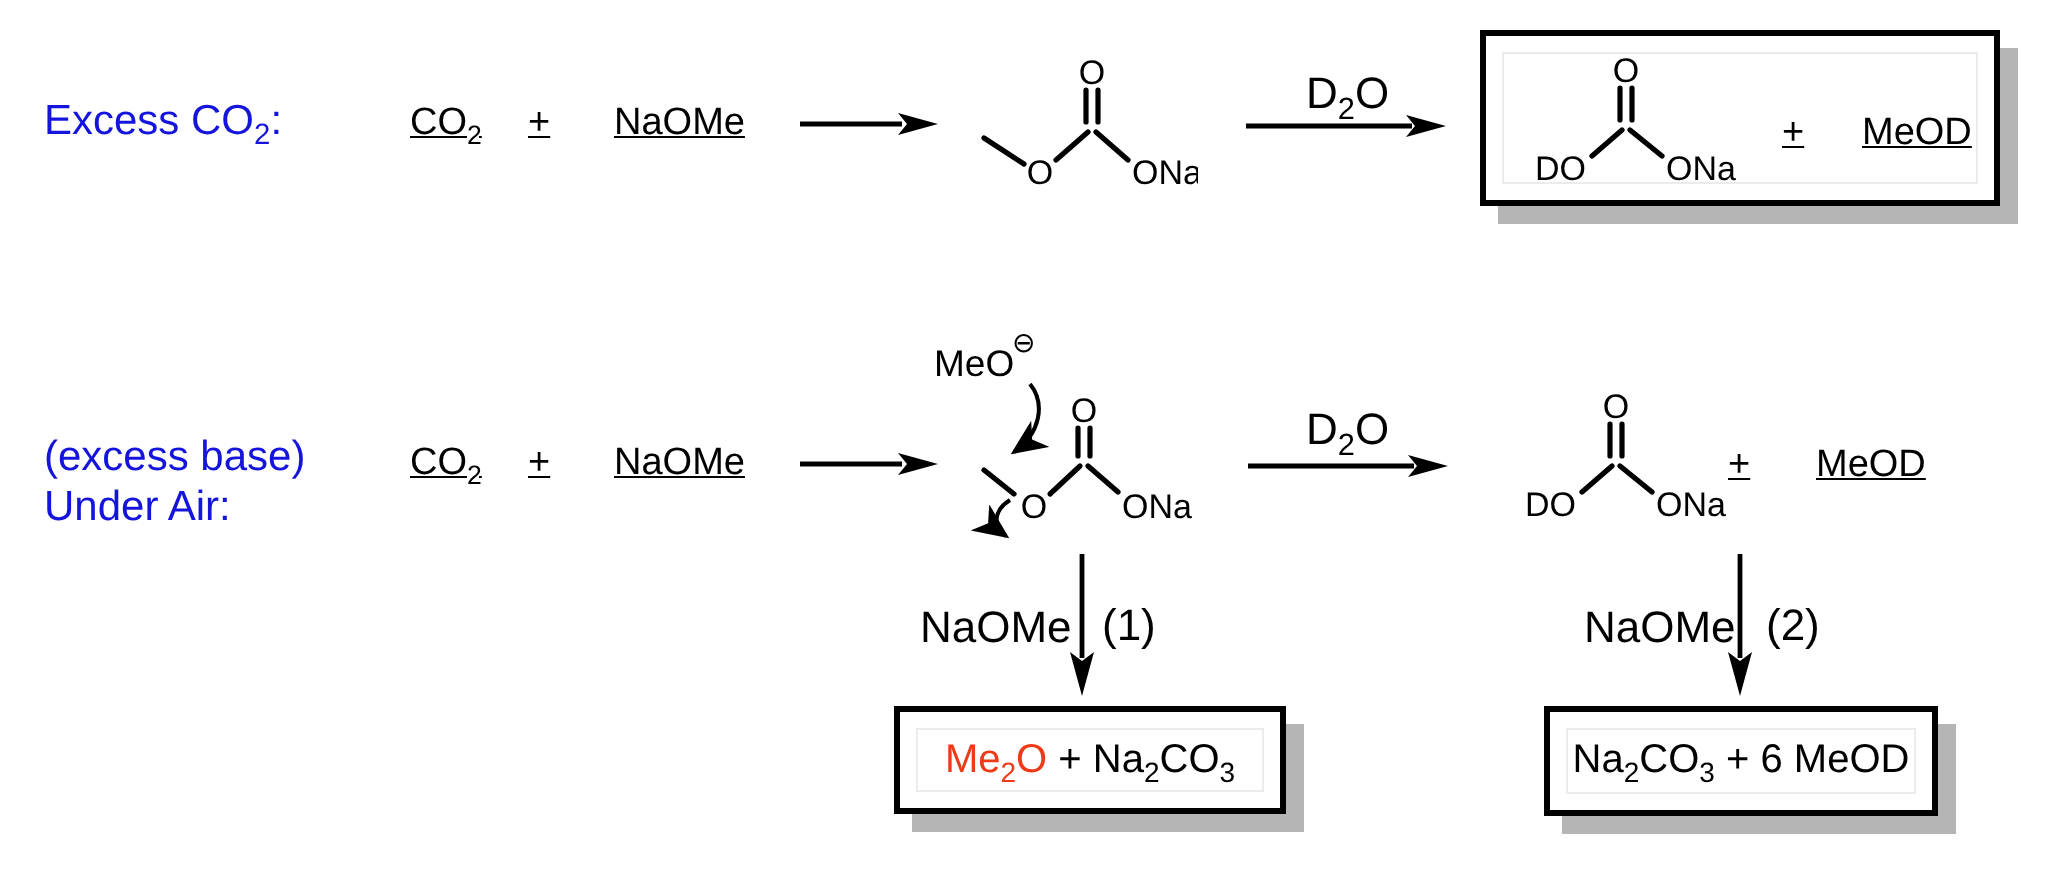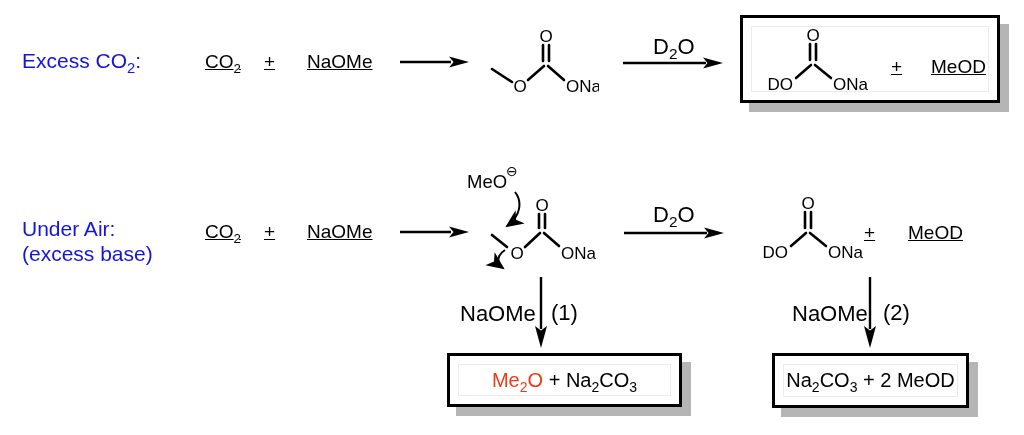--- a/index.html
+++ b/index.html
@@ -70,22 +70,22 @@
       <line x1="63" y1="32" x2="63" y2="16" class="bond"></line>
       <text x="60" y="13" text-anchor="middle" class="atom">O</text>
       <line x1="62" y1="37" x2="78" y2="50" class="bond"></line>
       <text x="80" y="62" class="atom">ONa</text>
     </svg>
     <div class="chem" style="position:absolute;left:148px;top:38px">+</div>
     <div class="chem" style="position:absolute;left:188px;top:38px">MeOD</div>
   </div>
 
   <div class="abs blue" style="left:22px;top:216px">
+    <div>(excess base)</div>
     <div>Under Air:</div>
-    <div>(excess base)</div>
   </div>
 
   <div class="abs chem" style="left:205px;top:221px"><span>CO</span><sub>2</sub></div>
   <div class="abs chem" style="left:264px;top:221px">+</div>
   <div class="abs chem" style="left:307px;top:221px">NaOMe</div>
 
   <svg class="abs" style="left:399px;top:225px" width="70" height="14">
     <line x1="1" y1="7" x2="52" y2="7" class="aline"></line>
     <path d="M50,1.5 L70,7 L50,12.5 L54.5,7 Z" fill="#000"></path>
   </svg>
@@ -128,30 +128,30 @@
   <div class="abs chem" style="left:864px;top:222px">+</div>
   <div class="abs chem" style="left:908px;top:222px">MeOD</div>
 
   <svg class="abs" style="left:533px;top:276px" width="16" height="72">
     <line x1="8" y1="1" x2="8" y2="53" class="aline"></line>
     <path d="M2,50 L8,72 L14,50 L8,54.5 Z" fill="#000"></path>
   </svg>
   <div class="abs arrow-label" style="left:460px;top:301px">NaOMe</div>
   <div class="abs arrow-label" style="left:551px;top:300px">(1)</div>
 
-  <div class="box flexc" style="left:447px;top:353px;width:235px;height:54px">
+  <div class="box flexc" style="left:447px;top:353px;width:196px;height:54px">
     <div class="inner-edge"></div>
     <div class="box-text"><span class="red"><span>Me</span><sub>2</sub><span>O</span></span><span> + </span><span><span>Na</span><sub>2</sub><span>CO</span><sub>3</sub></span></div>
   </div>
 
   <svg class="abs" style="left:862px;top:276px" width="16" height="72">
     <line x1="8" y1="1" x2="8" y2="53" class="aline"></line>
     <path d="M2,50 L8,72 L14,50 L8,54.5 Z" fill="#000"></path>
   </svg>
   <div class="abs arrow-label" style="left:792px;top:301px">NaOMe</div>
   <div class="abs arrow-label" style="left:883px;top:300px">(2)</div>
 
   <div class="box flexc" style="left:772px;top:353px;width:197px;height:55px">
     <div class="inner-edge"></div>
-    <div class="box-text"><span>Na</span><sub>2</sub><span>CO</span><sub>3</sub><span> + 2 MeOD</span></div>
+    <div class="box-text"><span>Na</span><sub>2</sub><span>CO</span><sub>3</sub><span> + 6 MeOD</span></div>
   </div>
 
 </div>
 
 </body></html>

